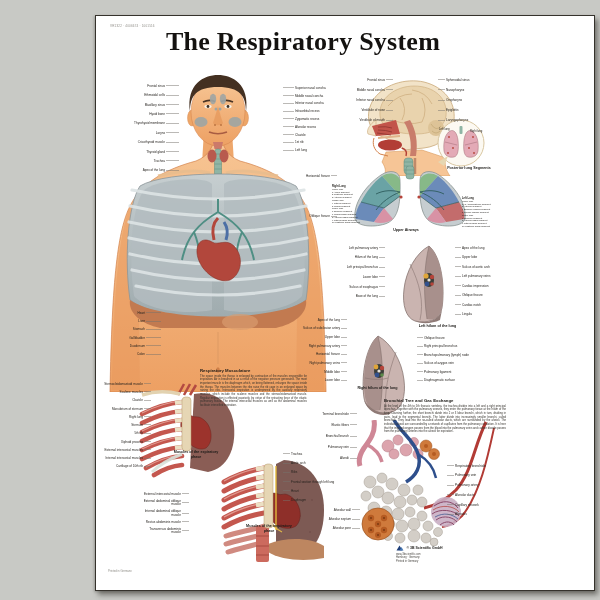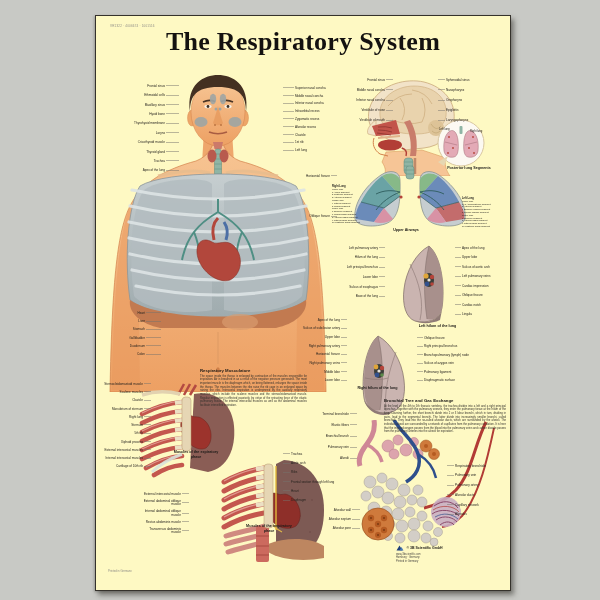--- a/index.html
+++ b/index.html
@@ -1,18 +1,18 @@
 <!DOCTYPE html>
 <html><head>
 <meta charset="utf-8">
 <style>
   *{margin:0;padding:0;box-sizing:border-box;}
   html,body{width:600px;height:600px;}
   body{background:#c8c9c5;font-family:"Liberation Sans",sans-serif;position:relative;overflow:hidden;}
-  .poster{position:absolute;left:95px;top:15px;width:416px;height:576px;background:#fef9c3;border:1px solid #35322c;
+  .poster{position:absolute;left:95px;top:15px;width:500px;height:576px;background:#ffffff;border:1px solid #35322c;
           box-shadow:3px 4px 5px rgba(55,53,48,.55),-1px 1px 2px rgba(55,53,48,.25);}
   .inner{position:absolute;left:0;top:0;width:828px;height:1148px;transform:scale(.5);transform-origin:0 0;}
   .title{position:absolute;left:0;top:20px;width:828px;text-align:center;font-family:"Liberation Serif",serif;
          font-weight:700;font-size:52px;color:#141210;letter-spacing:.5px;z-index:3;}
   .code{position:absolute;left:28px;top:16px;font-size:6px;color:#8e8c86;letter-spacing:.4px;z-index:3;}
   .art{position:absolute;z-index:1;}
   .col{position:absolute;display:flex;flex-direction:column;justify-content:space-between;z-index:3;}
   .col.L{align-items:flex-end;}
   .col.R{align-items:flex-start;}
   .lbl{display:flex;align-items:center;max-width:100%;}

